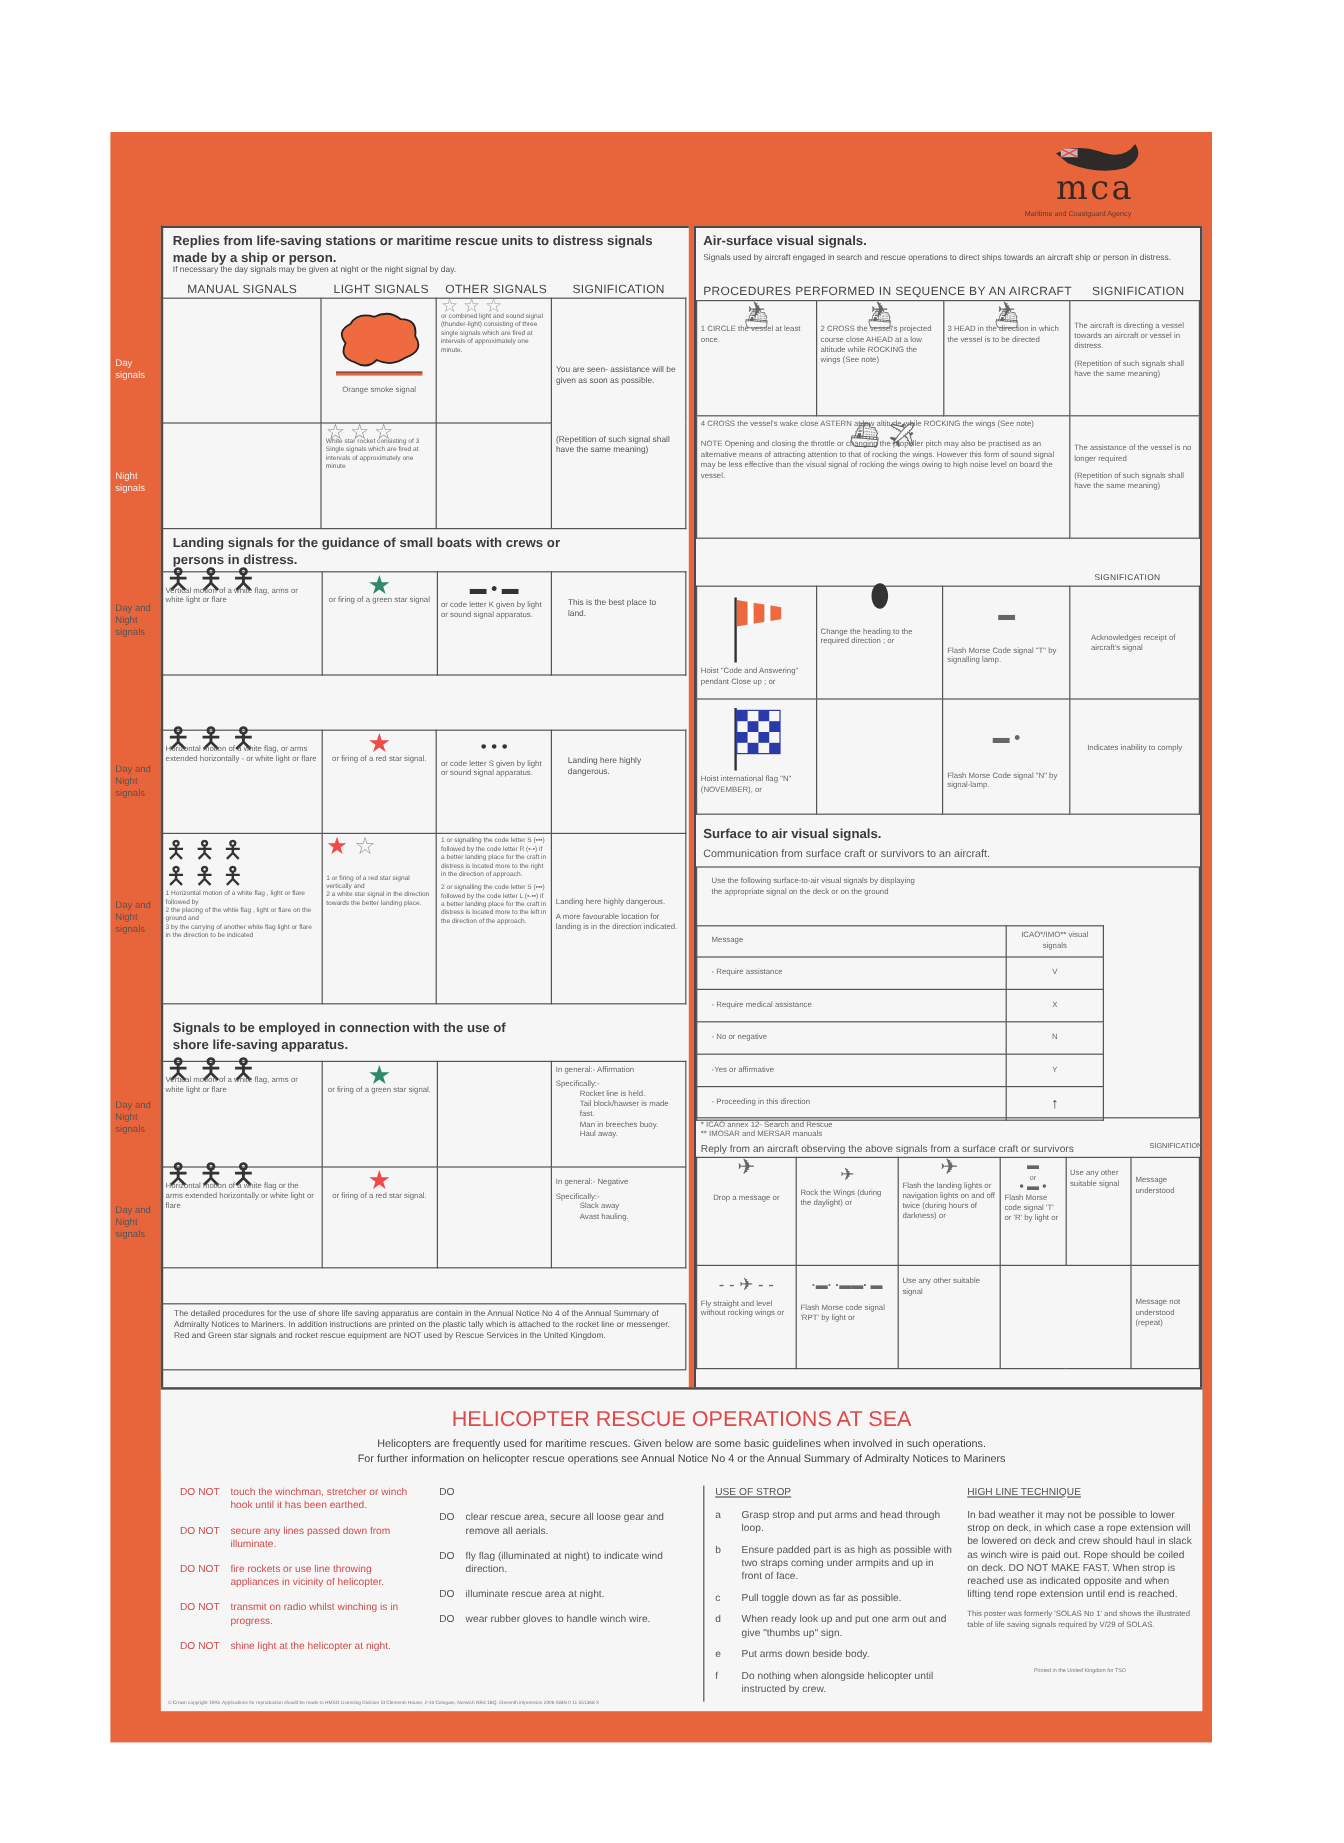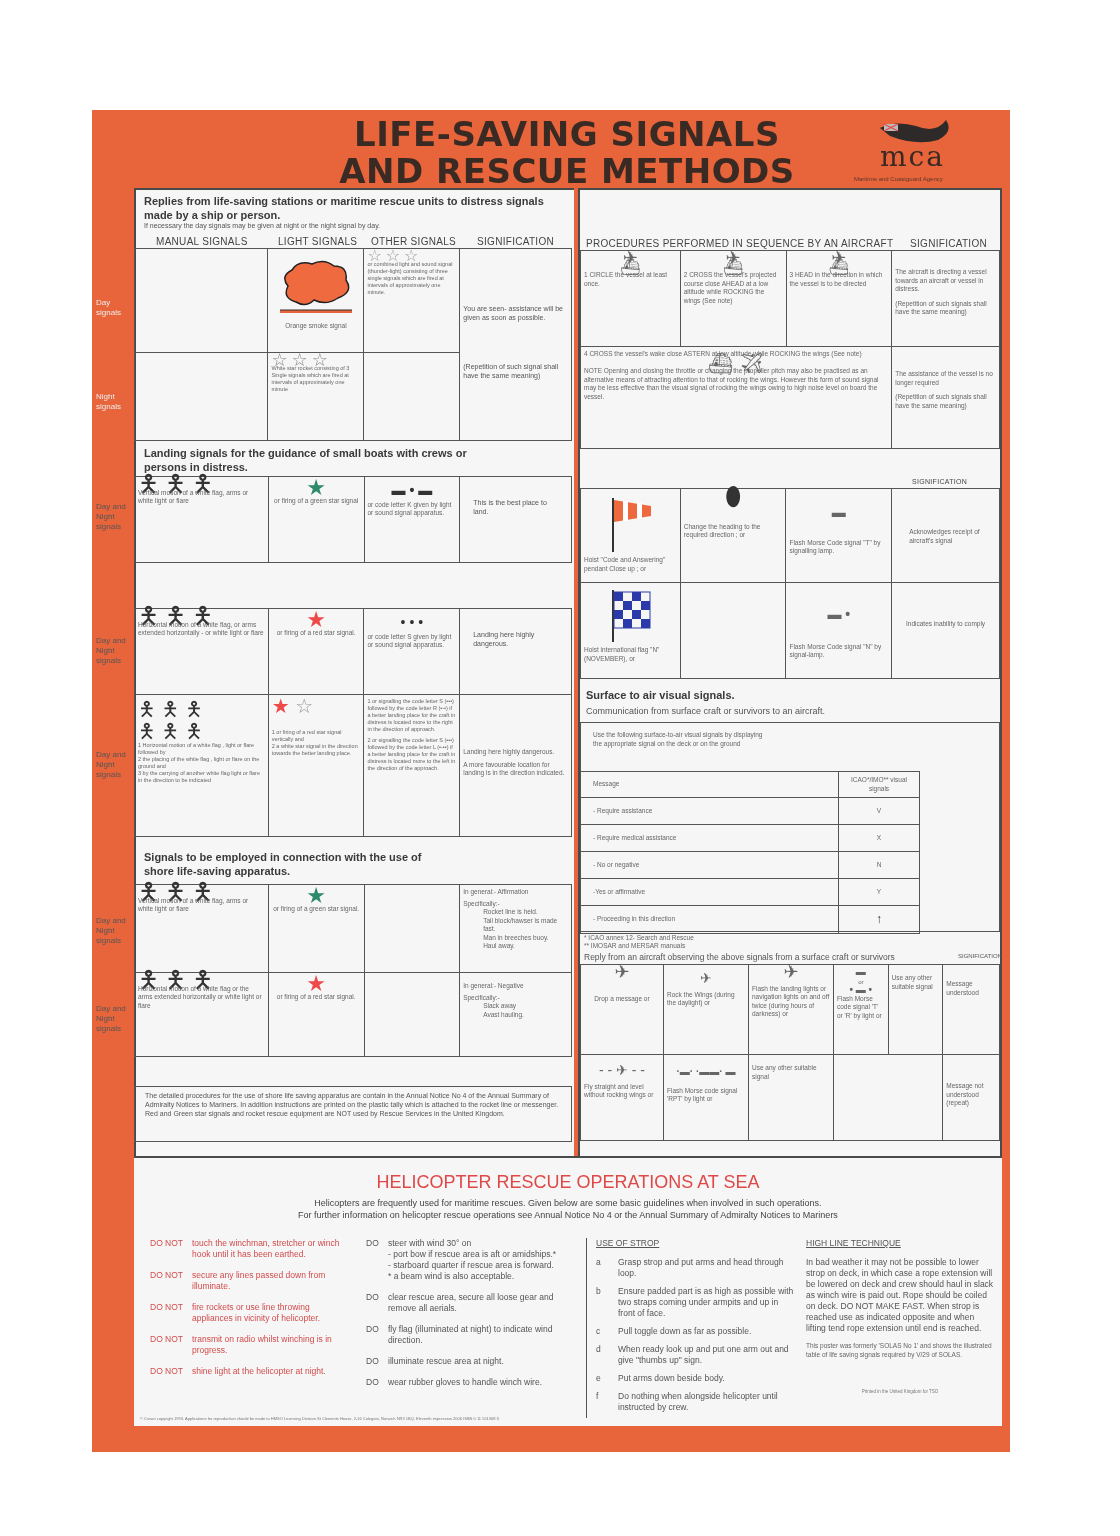--- a/index.html
+++ b/index.html
@@ -28,24 +28,20 @@
   svg{display:block}
   .bot{position:absolute;font-size:8.5px;line-height:11px;color:#555}
   .dn{color:#d24b4b}
   .ul{text-decoration:underline}
 </style>
 </head>
 <body>
 
 <div class="poster">
 
-  <div class="title">
-    <div>LIFE-SAVING SIGNALS</div>
-    <div>AND RESCUE METHODS</div>
-  </div>
   <div class="logo">
     <svg class="wave" viewBox="0 0 80 26">
         <path d="M4 10 Q20 2 40 8 Q60 16 70 2 Q78 14 62 22 Q40 28 14 18 Z" fill="#2e2a2a"></path>
         <rect x="8" y="6" width="14" height="7" fill="#bbb"></rect>
         <path d="M8 6 L22 13 M22 6 L8 13" stroke="#e44" stroke-width="1.2"></path>
       </svg>
     <div class="logo-mca">mca</div>
     <div class="logo-sub">Maritime and Coastguard Agency</div>
   </div>
 
@@ -204,20 +200,24 @@
 
   <div class="sidelbl" style="left:4px;top:188px;color:#eee">Day<br>signals</div>
   <div class="sidelbl" style="left:4px;top:282px;color:#eee">Night<br>signals</div>
   <div class="sidelbl" style="left:4px;top:392px">Day and Night signals</div>
   <div class="sidelbl" style="left:4px;top:526px">Day and Night signals</div>
   <div class="sidelbl" style="left:4px;top:640px">Day and Night signals</div>
   <div class="sidelbl" style="left:4px;top:806px">Day and Night signals</div>
   <div class="sidelbl" style="left:4px;top:894px">Day and Night signals</div>
 
   <div class="panel rp">
+    <div style="position:absolute;left:6px;top:4px;width:400px">
+      <div class="hdr">Air-surface visual signals.</div>
+      <div class="sub" style="margin-top:4px">Signals used by aircraft engaged in search and rescue operations to direct ships towards an aircraft ship or person in distress.</div>
+    </div>
     <div class="colh" style="left:6px;top:48px">PROCEDURES PERFORMED IN SEQUENCE BY AN AIRCRAFT</div>
     <div class="colh" style="left:330px;top:48px">SIGNIFICATION</div>
     <table class="g" style="left:0;top:60px;width:420px">
       <tbody>
           <tr style="height:96px">
         <td style="width:100px">
               <div style="font-size:18px;text-align:center">✈</div>
               <div style="font-size:16px;text-align:center">⛴</div>
               <div class="cap">1  CIRCLE the vessel at least once.</div>
             </td>
@@ -411,24 +411,21 @@
           <span style="width:42px;flex:none">DO NOT</span>
           <span>transmit on radio whilst winching is in progress.</span>
         </div>
       <div class="bot dn" style="position:relative;margin-bottom:10px;display:flex">
           <span style="width:42px;flex:none">DO NOT</span>
           <span>shine light at the helicopter at night.</span>
         </div>
     </div>
 
     <div style="position:absolute;left:232px;top:80px;width:210px">
-      <div class="bot" style="position:relative;margin-bottom:10px;display:flex;white-space:pre-line"><span style="width:22px;flex:none">DO</span><span>steer with wind 30° on
-- port bow if rescue area is aft or amidships.*
-- starboard quarter if rescue area is forward.
-* a beam wind is also acceptable.</span></div>
+      <div class="bot" style="position:relative;margin-bottom:10px;display:flex;white-space:pre-line"><span style="width:22px;flex:none">DO</span></div>
       <div class="bot" style="position:relative;margin-bottom:10px;display:flex">
           <span style="width:22px;flex:none">DO</span>
           <span>clear rescue area, secure all loose gear and remove all aerials.</span>
         </div>
       <div class="bot" style="position:relative;margin-bottom:10px;display:flex">
           <span style="width:22px;flex:none">DO</span>
           <span>fly flag (illuminated at night) to indicate wind direction.</span>
         </div>
       <div class="bot" style="position:relative;margin-bottom:10px;display:flex">
           <span style="width:22px;flex:none">DO</span>

